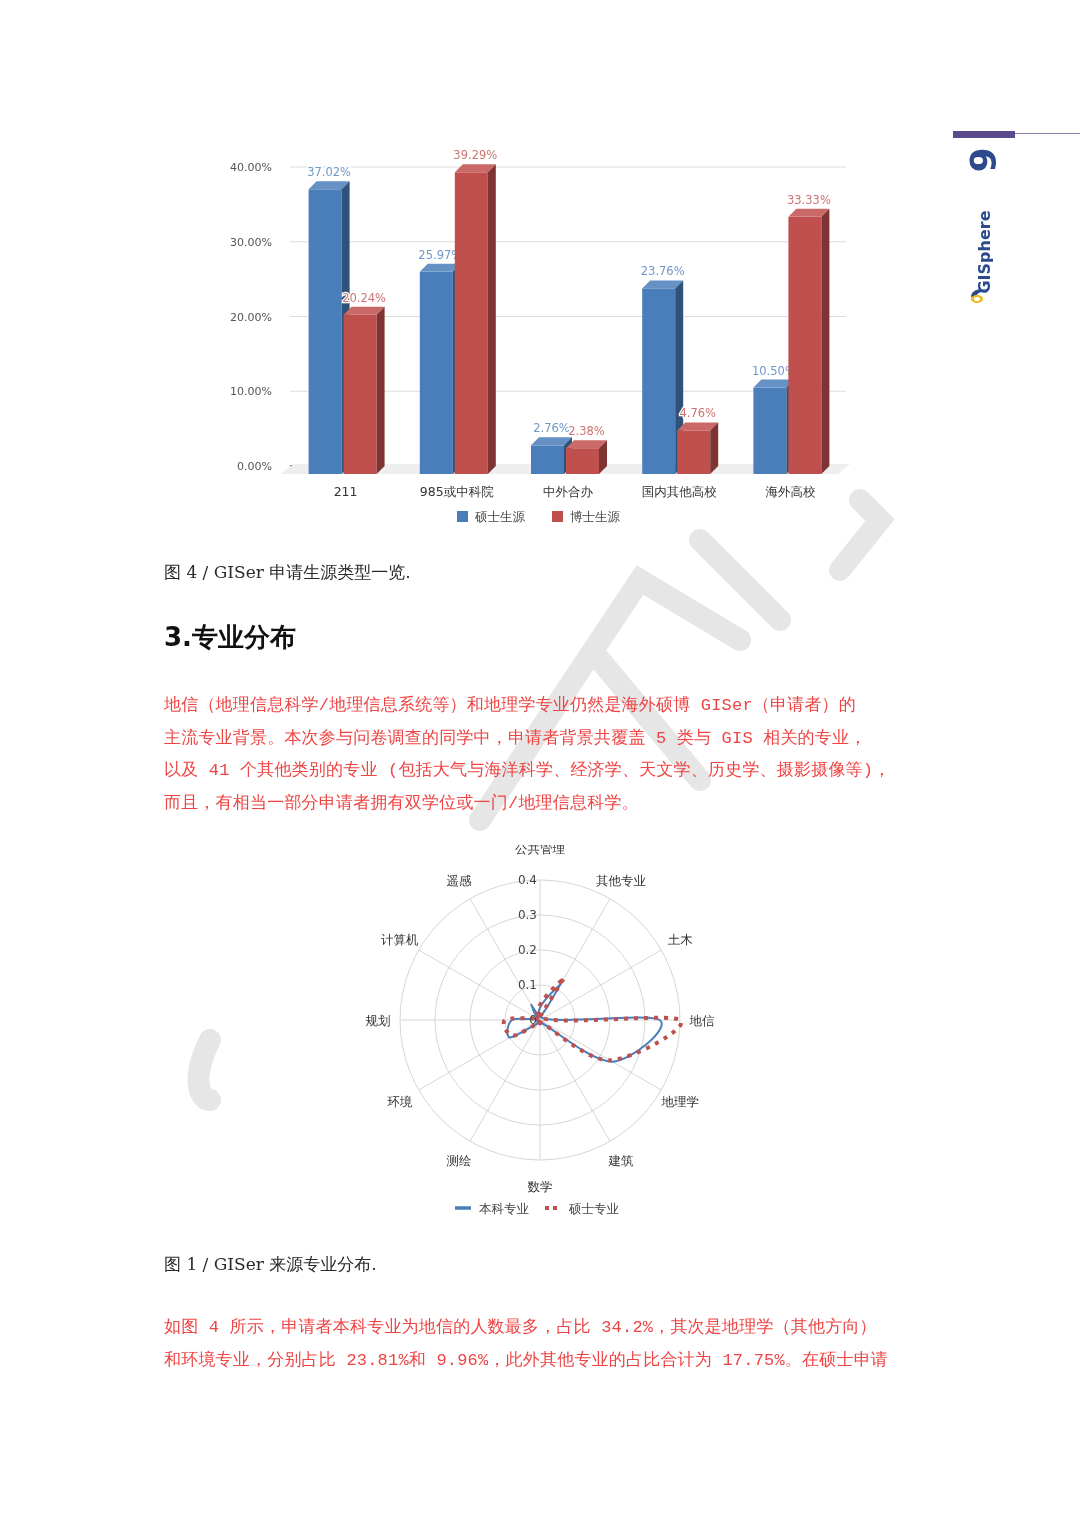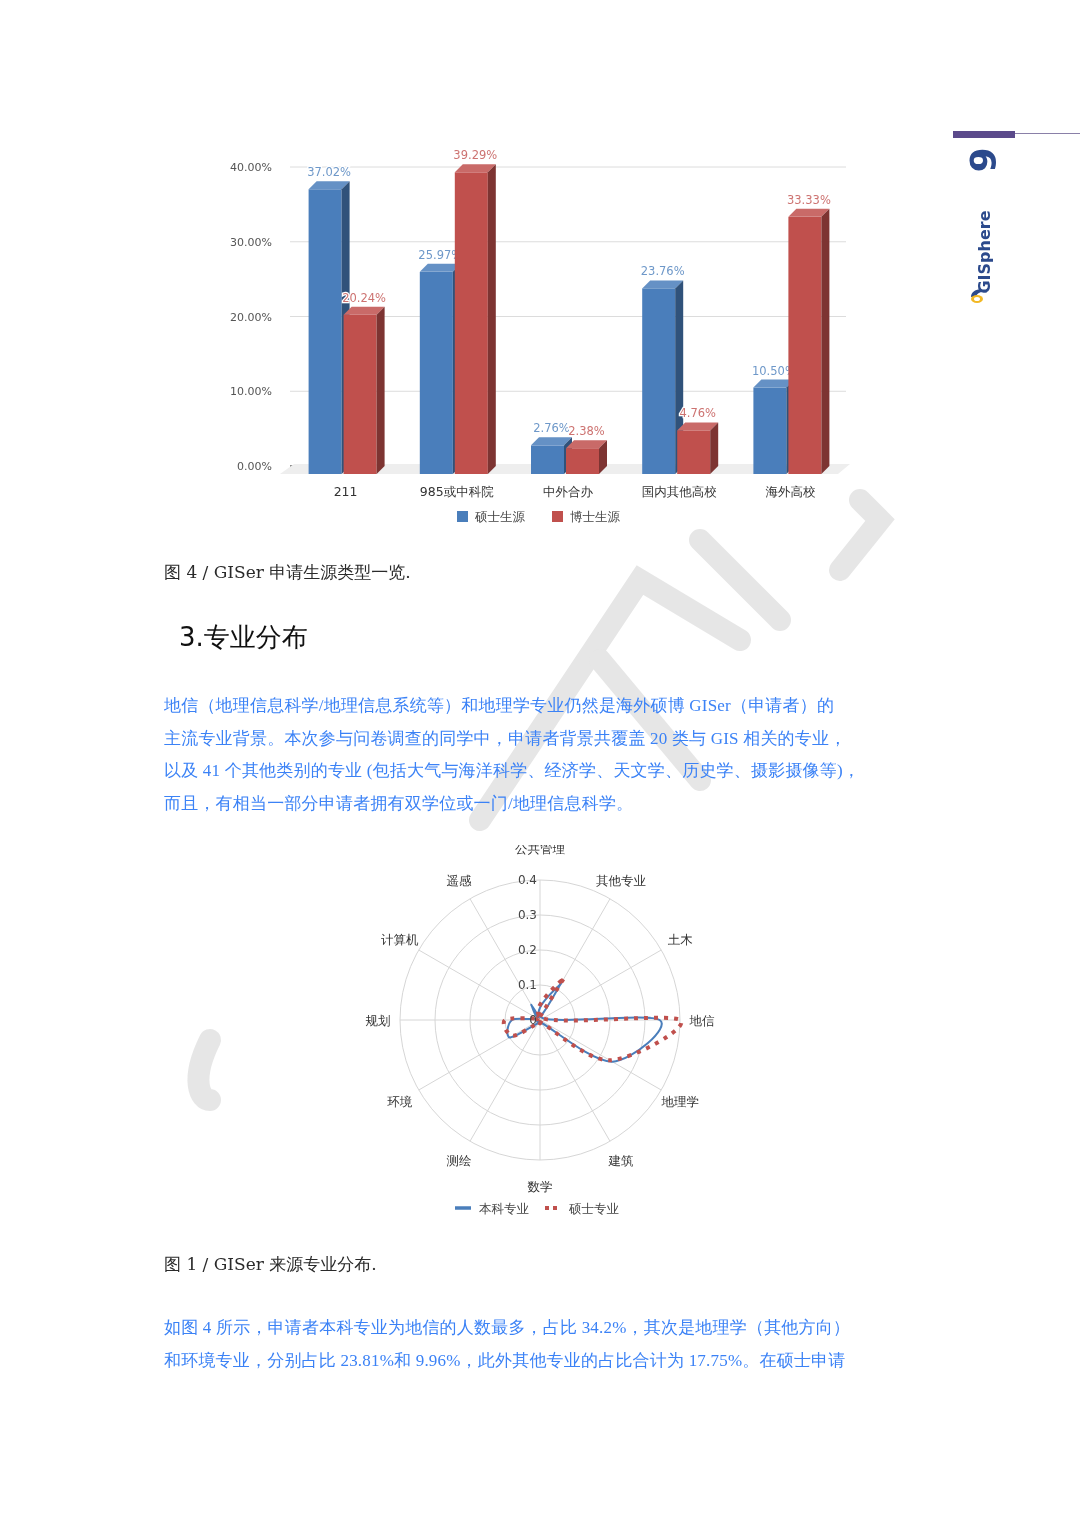--- a/index.html
+++ b/index.html
@@ -9,22 +9,22 @@
   .side-bar { left: 953px; top: 131px; width: 62px; height: 7px; background: #5b4a8b; }
   .side-line { left: 1015px; top: 133px; width: 65px; height: 1px; background: #8a80a8; }
   .page-num { left: 952px; top: 140px; width: 60px; height: 40px; color: #2c4a8c;
               font-family: "DejaVu Sans", sans-serif; font-size: 36px; font-weight: bold;
               transform: rotate(90deg); transform-origin: center; text-align: center; line-height: 40px; }
   .brand { left: 920px; top: 240px; width: 130px; height: 24px; color: #2c4a8c;
            font-family: "DejaVu Sans", sans-serif; font-size: 16px; font-weight: bold;
            transform: rotate(-90deg); transform-origin: center; text-align: center; line-height: 24px; }
   .brand-mark { left: 967px; top: 283px; width: 24px; height: 24px; }
   .caption { left: 164px; font-size: 17px; color: #2a2a2a; }
-  .h2 { left: 164px; top: 620px; font-family: "DejaVu Sans", sans-serif; font-size: 26px; font-weight: normal; color: #111; margin-left: 15px; }
-  .para { left: 164px; width: 760px; font-family: Liberation Serif, serif; font-size: 17px; line-height: 32.5px; color: #3b82f6; letter-spacing: 0.2px; }
+  .h2 { left: 164px; top: 620px; font-family: "DejaVu Sans", sans-serif; font-size: 26px; font-weight: bold; color: #111; }
+  .para { left: 164px; width: 760px; font-family: Liberation Mono, monospace; font-size: 17px; line-height: 32.5px; color: #ef4444; letter-spacing: 0.2px; }
   .para p { margin: 0; white-space: nowrap; }
   svg text { font-family: "DejaVu Sans", sans-serif; }
   .watermark { pointer-events: none; }
 </style>
 </head>
 <body>
 
 <div class="abs side-bar"></div>
 <div class="abs side-line"></div>
 <div class="abs page-num">6</div>
@@ -137,21 +137,21 @@
       <text x="350" y="371" font-size="12.5" fill="#444">博士生源</text>
     </g>
 </svg>
 
 <div class="abs caption" style="top:561px;">图  4 / GISer 申请生源类型一览.</div>
 
 <div class="abs h2">3.专业分布</div>
 
 <div class="abs para" style="top:690px;">
   <p>地信（地理信息科学/地理信息系统等）和地理学专业仍然是海外硕博 GISer（申请者）的</p>
-  <p>主流专业背景。本次参与问卷调查的同学中，申请者背景共覆盖 20 类与 GIS 相关的专业，</p>
+  <p>主流专业背景。本次参与问卷调查的同学中，申请者背景共覆盖 5 类与 GIS 相关的专业，</p>
   <p>以及 41 个其他类别的专业 (包括大气与海洋科学、经济学、天文学、历史学、摄影摄像等)，</p>
   <p>而且，有相当一部分申请者拥有双学位或一门/地理信息科学。</p>
 </div>
 
 <svg class="abs" style="left:340px;top:845px;" width="400" height="380" viewBox="0 0 400 380" id="radar-chart">
   <g id="radar-grid">
       <circle cx="200" cy="175" r="35" fill="none" stroke="#d6d6d6" stroke-width="1"></circle>
       <circle cx="200" cy="175" r="70" fill="none" stroke="#d6d6d6" stroke-width="1"></circle>
       <circle cx="200" cy="175" r="105" fill="none" stroke="#d6d6d6" stroke-width="1"></circle>
       <circle cx="200" cy="175" r="140" fill="none" stroke="#d6d6d6" stroke-width="1"></circle>

